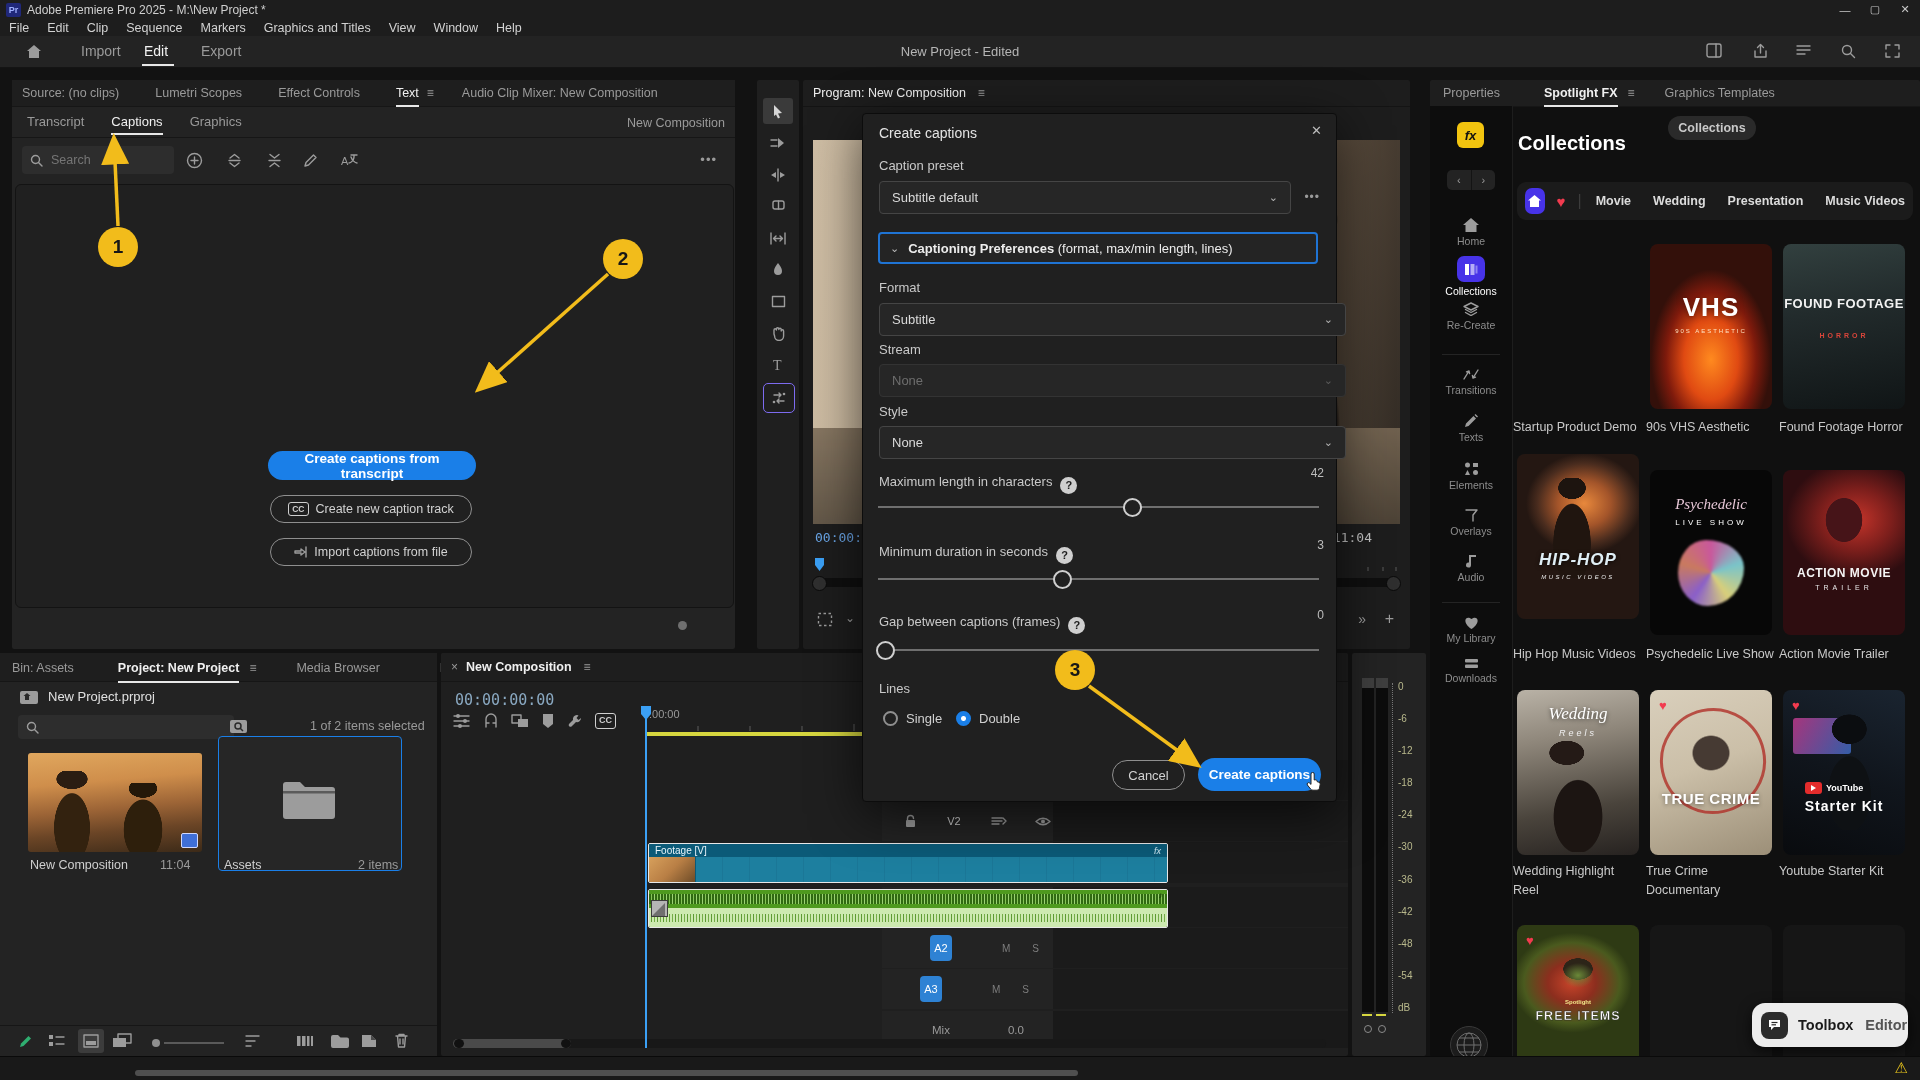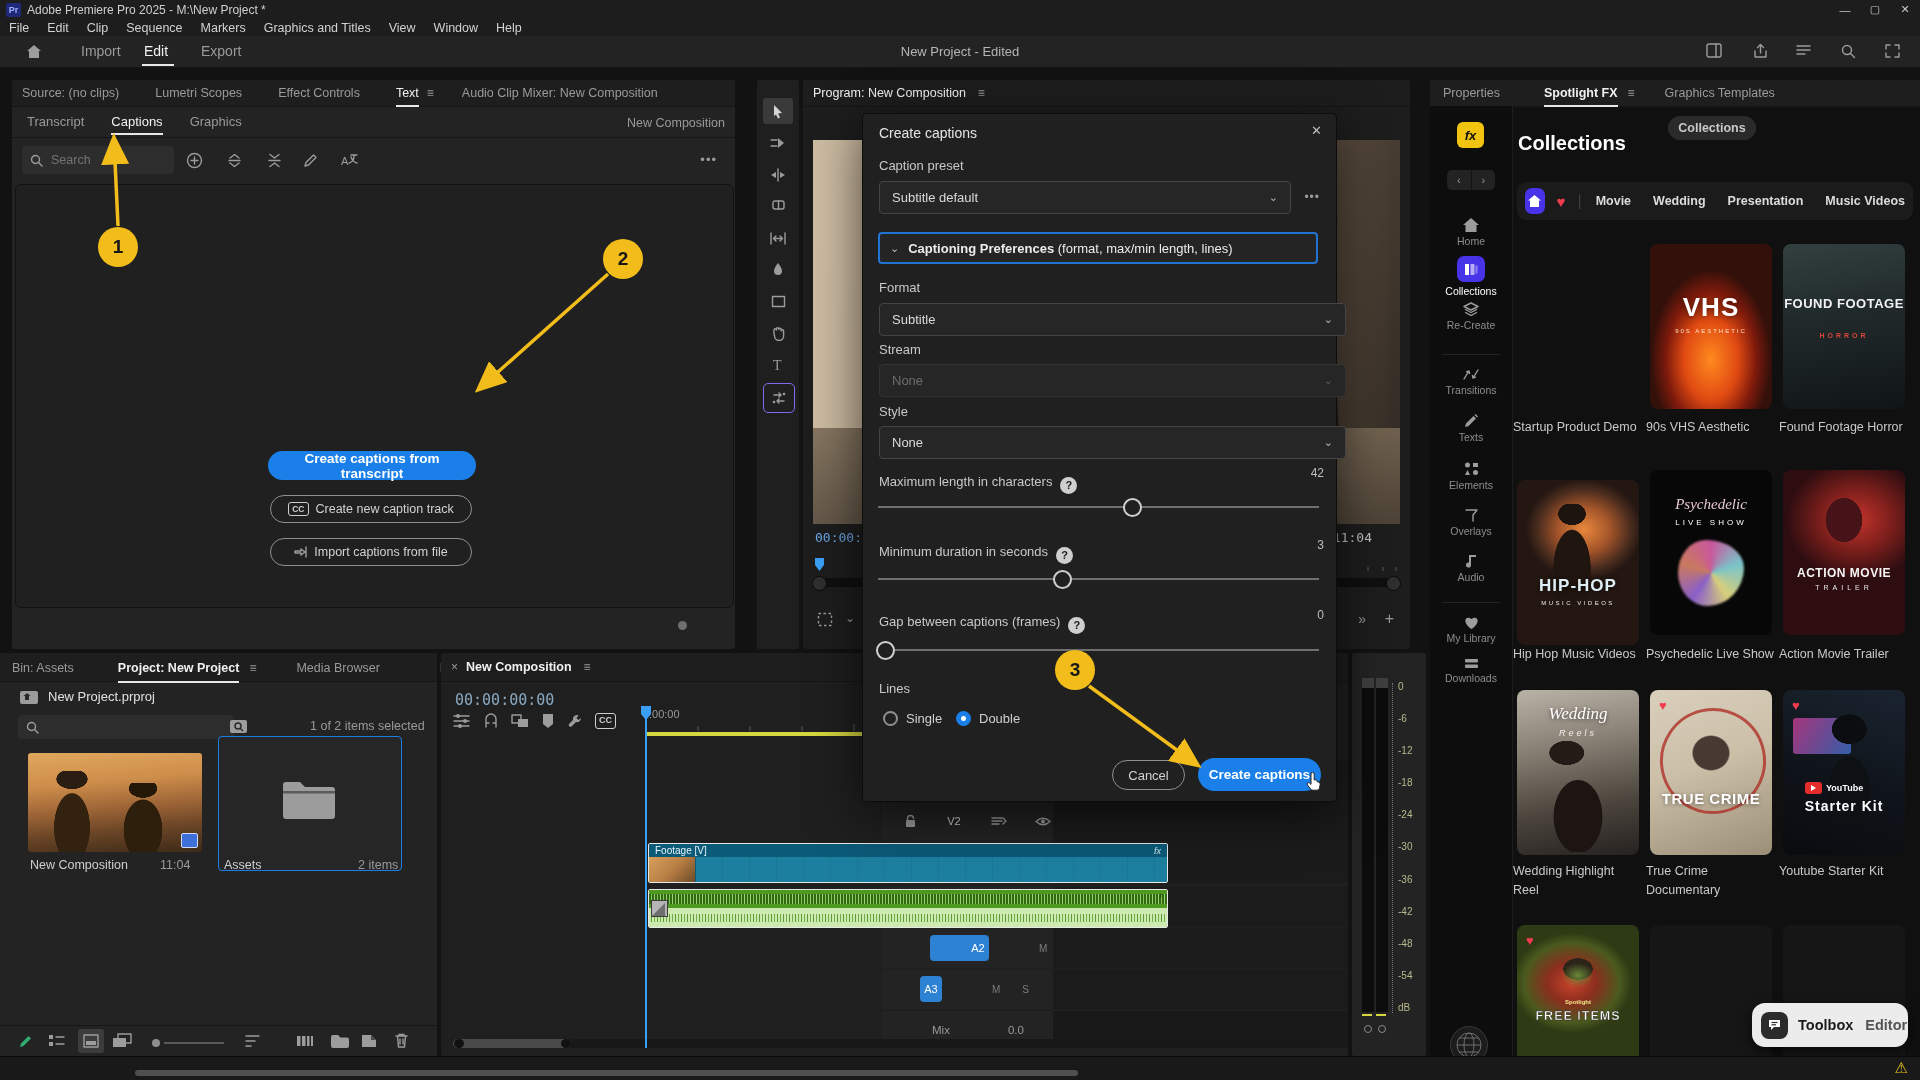--- a/index.html
+++ b/index.html
@@ -503,21 +503,21 @@
     <svg style="margin-left:8px;" width="11" height="15">
         <rect class="ic" x="3.5" y="1" width="4" height="8" rx="2"></rect>
         <path class="ic" d="M1 7 a4.5 4.5 0 0 0 9 0 M5.5 11.5 V14"></path>
       </svg>
   </div>
   <div class="trackrow" style="top:275px;height:40px;">
     <svg style="margin-left:22px;" width="13" height="14">
         <path class="ic" d="M3.5 6 V4.5 a3 3 0 0 1 6 0"></path>
         <rect class="icf" x="2" y="6" width="9" height="7" rx="1"></rect>
       </svg>
-    <span class="badge on" style="margin-left:10px;padding-left:37px;">A2</span>
+    <span class="badge on" style="margin-left:10px;">A2</span>
     <svg style="margin-left:10px;" width="16" height="12">
         <path class="ic" d="M1 3 h10 M1 6 h10 M1 9 h7 M12 3 l3 3 l-3 3"></path>
       </svg>
     <span class="tms" style="margin-left:8px;">M</span>
     <span class="tms" style="margin-left:6px;">S</span>
     <svg style="margin-left:8px;" width="11" height="15">
         <rect class="ic" x="3.5" y="1" width="4" height="8" rx="2"></rect>
         <path class="ic" d="M1 7 a4.5 4.5 0 0 0 9 0 M5.5 11.5 V14"></path>
       </svg>
   </div>
@@ -744,21 +744,21 @@
     <div class="abs" style="left:0;top:84px;width:100%;text-align:center;color:#ffe3c2;font-size:6px;letter-spacing:2px;">90S AESTHETIC</div>
   </div>
   <div class="cardlabel" style="left:216px;top:338px;">90s VHS Aesthetic</div>
 
   <div class="card" style="left:353px;top:164px;background:linear-gradient(170deg,#32403f 0%,#222b2c 40%,#101516 100%);">
     <div class="abs" style="left:0;top:52px;width:100%;text-align:center;color:#f2f2f2;font-size:13px;font-weight:bold;letter-spacing:.5px;line-height:1.2;white-space:pre-line;">FOUND FOOTAGE</div>
     <div class="abs" style="left:0;top:88px;width:100%;text-align:center;color:#d8453a;font-size:7px;letter-spacing:3px;font-weight:bold;">HORROR</div>
   </div>
   <div class="cardlabel" style="left:349px;top:338px;">Found Footage Horror</div>
 
-  <div class="card" style="left:87px;top:400px;background:radial-gradient(ellipse 58px 50px at 55% 30%,#e8883c 0%,#a4552a 45%,#4a2c1e 80%,#241712 100%);">
+  <div class="card" style="left:87px;top:374px;background:radial-gradient(ellipse 58px 50px at 55% 30%,#e8883c 0%,#a4552a 45%,#4a2c1e 80%,#241712 100%);font-style:italic;">
     <div class="abs" style="left:26px;top:24px;width:58px;height:100px;background:radial-gradient(ellipse 20px 16px at 50% 10%,#1d140f 68%,#1d140f00 70%),radial-gradient(ellipse 28px 60px at 50% 66%,#20150f 66%,#20150f00 68%);"></div>
     <div class="abs" style="left:0;top:96px;width:100%;text-align:center;color:#dfeef5;font-size:17px;font-weight:bold;letter-spacing:1px;text-shadow:0 1px 4px #0009;">HIP-HOP</div>
     <div class="abs" style="left:0;top:120px;width:100%;text-align:center;color:#e8e8e8;font-size:6px;letter-spacing:2.5px;">MUSIC VIDEOS</div>
   </div>
   <div class="cardlabel" style="left:83px;top:565px;">Hip Hop Music Videos</div>
 
   <div class="card" style="left:220px;top:390px;background:#070707;">
     <div class="abs" style="left:0;top:26px;width:100%;text-align:center;color:#e8c8d8;font-size:15px;font-style:italic;font-family:'Liberation Serif',serif;">Psychedelic</div>
     <div class="abs" style="left:0;top:48px;width:100%;text-align:center;color:#fff;font-size:8px;letter-spacing:3px;">LIVE SHOW</div>
     <div class="abs" style="left:28px;top:70px;width:66px;height:66px;border-radius:42% 58% 55% 45%/50% 42% 58% 50%;background:conic-gradient(#c9589c,#7ac4c9,#d8cf7a,#8a5fc9,#c97a5f,#c9589c);filter:blur(1px);"></div>

